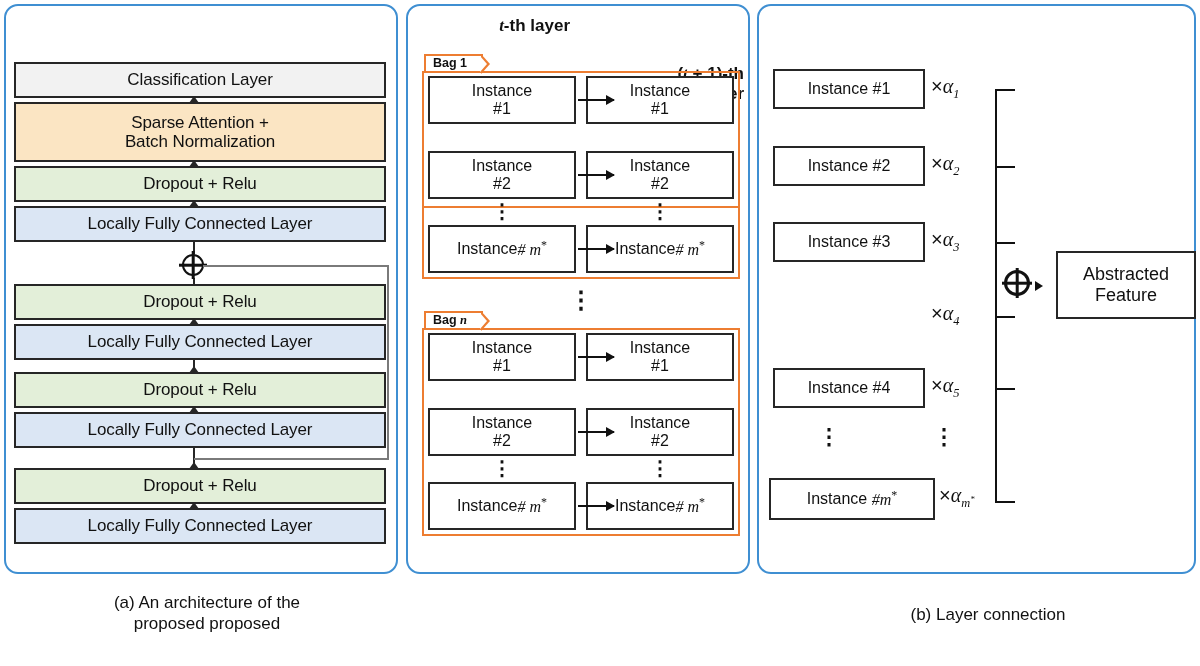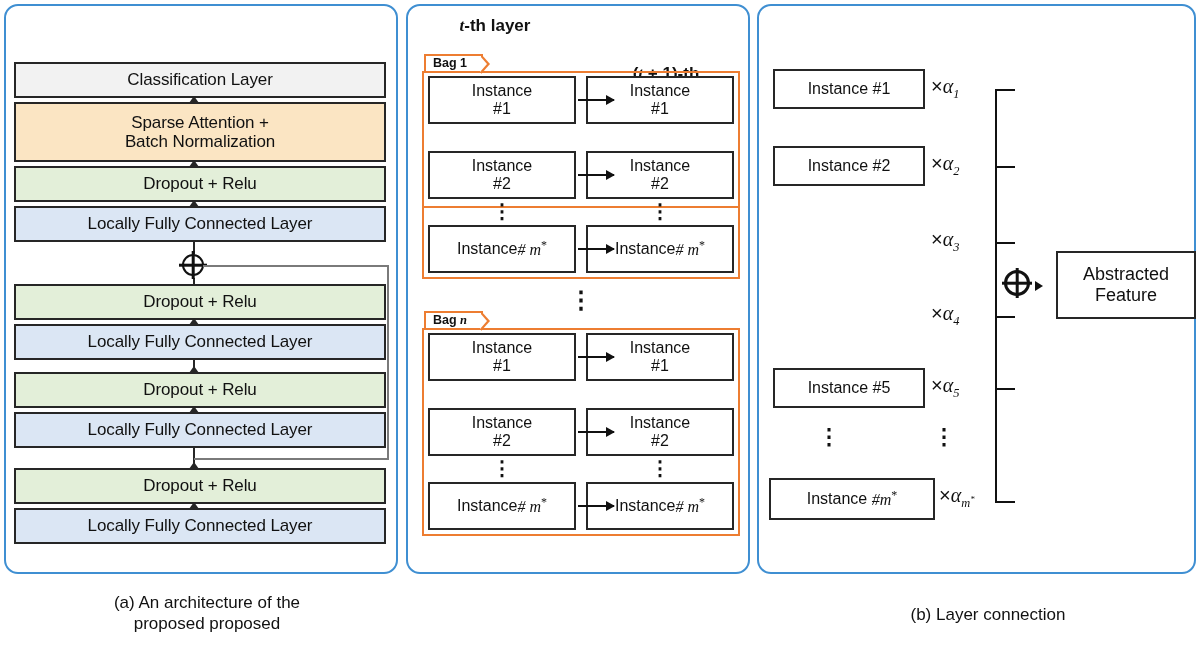--- a/index.html
+++ b/index.html
@@ -63,21 +63,21 @@
     content: ""; position: absolute; background: #111;
   }
   .oplus::before { left: 50%; top: -5px; bottom: -5px; width: 2.6px; transform: translateX(-50%); }
   .oplus::after  { top: 50%; left: -5px; right: -5px; height: 2.6px; transform: translateY(-50%); }
 
   
   .bhdr {
     position: absolute;
     font-weight: bold;
     font-size: 17px;
-    text-align: center;
+    text-align: right;
     line-height: 1.15;
   }
   .bhdr i { font-family: "Liberation Serif", serif; font-style: italic; font-weight: bold; }
   .bag {
     position: absolute;
     border: 2px solid #ed7d31;
   }
   .bagtag {
     position: absolute;
     height: 17px;
@@ -295,25 +295,26 @@
   </div>
 
   <div class="panel" id="panel-c">
 
     <div class="cbox" style="left:14px; top:63px;  width:152px; height:40px;">Instance #1</div>
     <div class="alpha" style="left:172px; top:69px;">×<span class="sym">α</span><sub>1</sub></div>
 
     <div class="cbox" style="left:14px; top:140px; width:152px; height:40px;">Instance #2</div>
     <div class="alpha" style="left:172px; top:146px;">×<span class="sym">α</span><sub>2</sub></div>
 
+    <div class="cbox" style="left:14px; top:216px; width:152px; height:40px;">Instance #3</div>
     <div class="alpha" style="left:172px; top:222px;">×<span class="sym">α</span><sub>3</sub></div>
 
     <div class="alpha" style="left:172px; top:296px;">×<span class="sym">α</span><sub>4</sub></div>
 
-    <div class="cbox" style="left:14px; top:362px; width:152px; height:40px;">Instance #5</div>
+    <div class="cbox" style="left:14px; top:362px; width:152px; height:40px;">Instance #4</div>
     <div class="alpha" style="left:172px; top:368px;">×<span class="sym">α</span><sub>5</sub></div>
 
     <div class="vdots" style="left:50px;  top:425px; width:40px; font-size:22px;">⋮</div>
     <div class="vdots" style="left:165px; top:425px; width:40px; font-size:22px;">⋮</div>
 
     <div class="cbox" style="left:10px; top:472px; width:166px; height:42px; font-size:16px;">Instance&nbsp;<span class="mstar">#m<sup>*</sup></span></div>
     <div class="alpha" style="left:180px; top:478px;">×<span class="sym">α</span><sub>m<sup style="font-size:.7em">*</sup></sub></div>
 
     <div class="bracket" style="left:236px; top:83px; width:20px; height:414px;">
       <span class="bv"></span>

